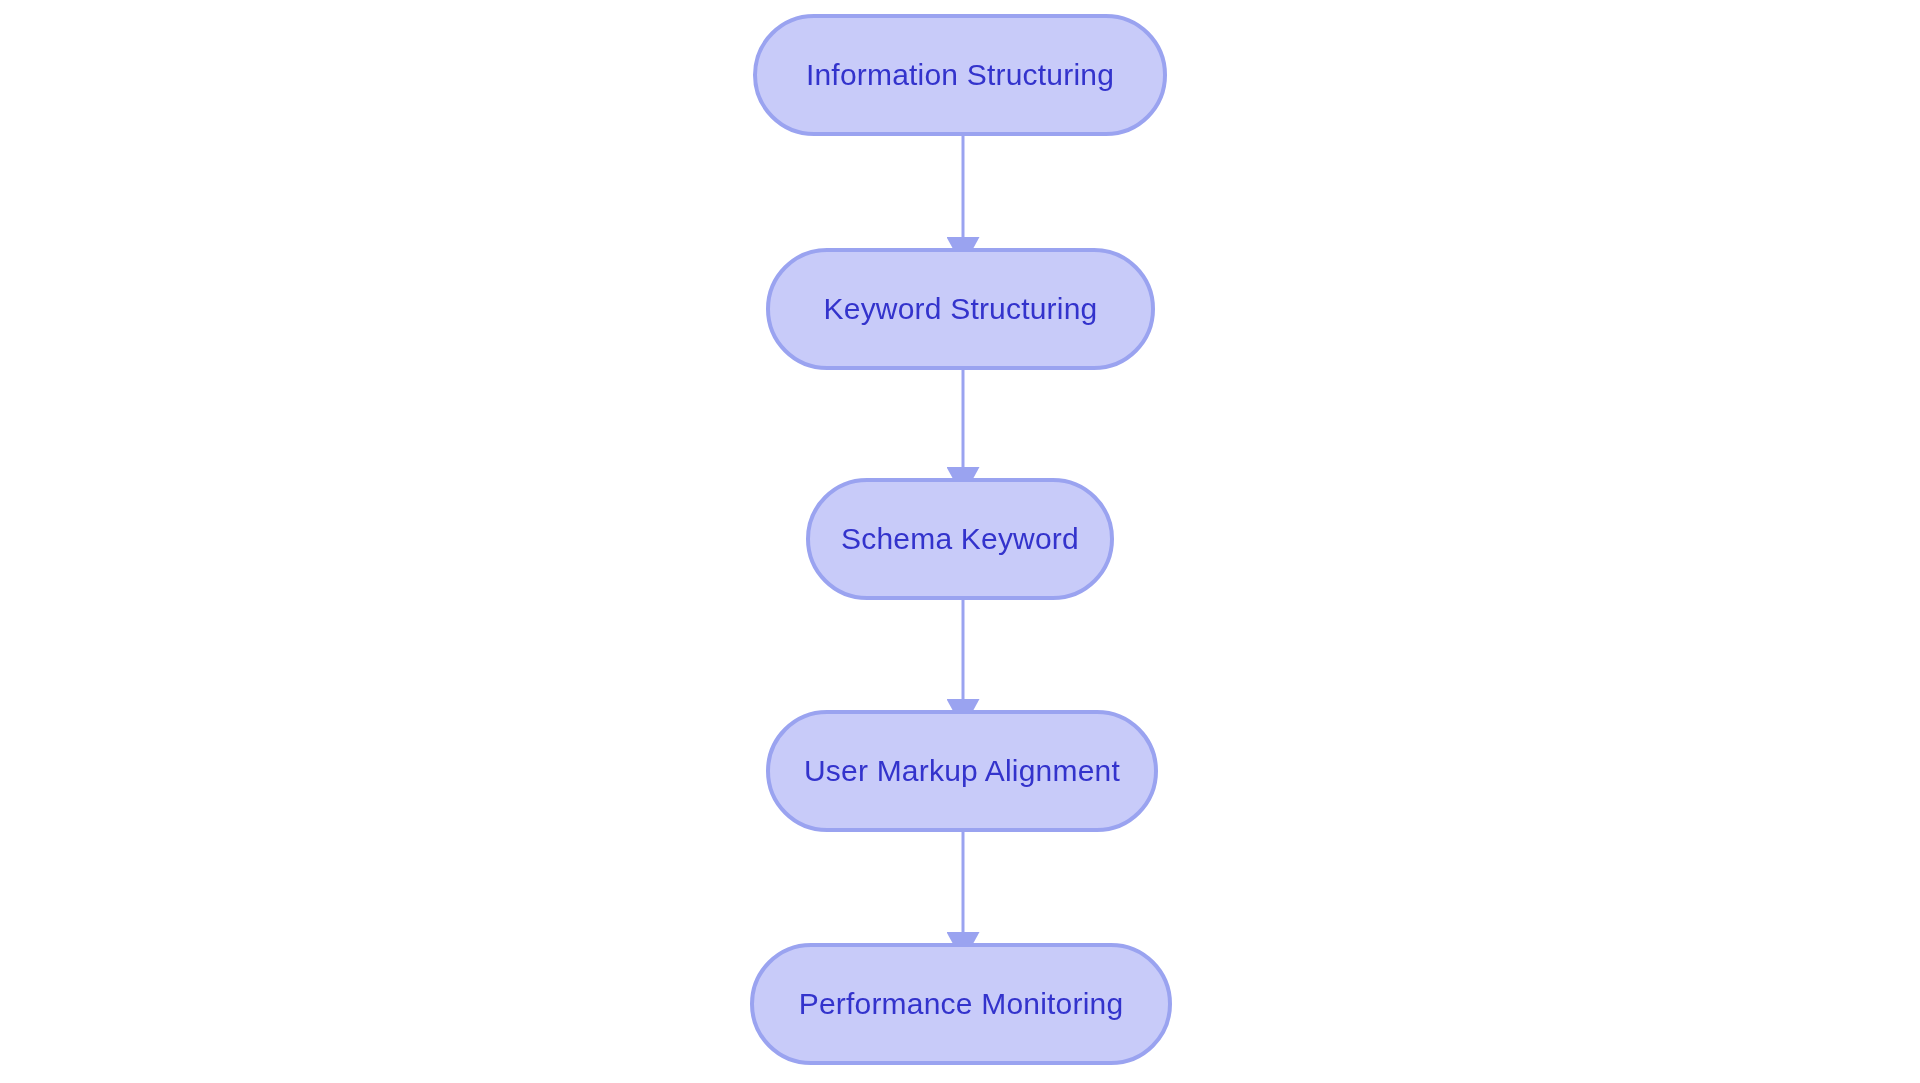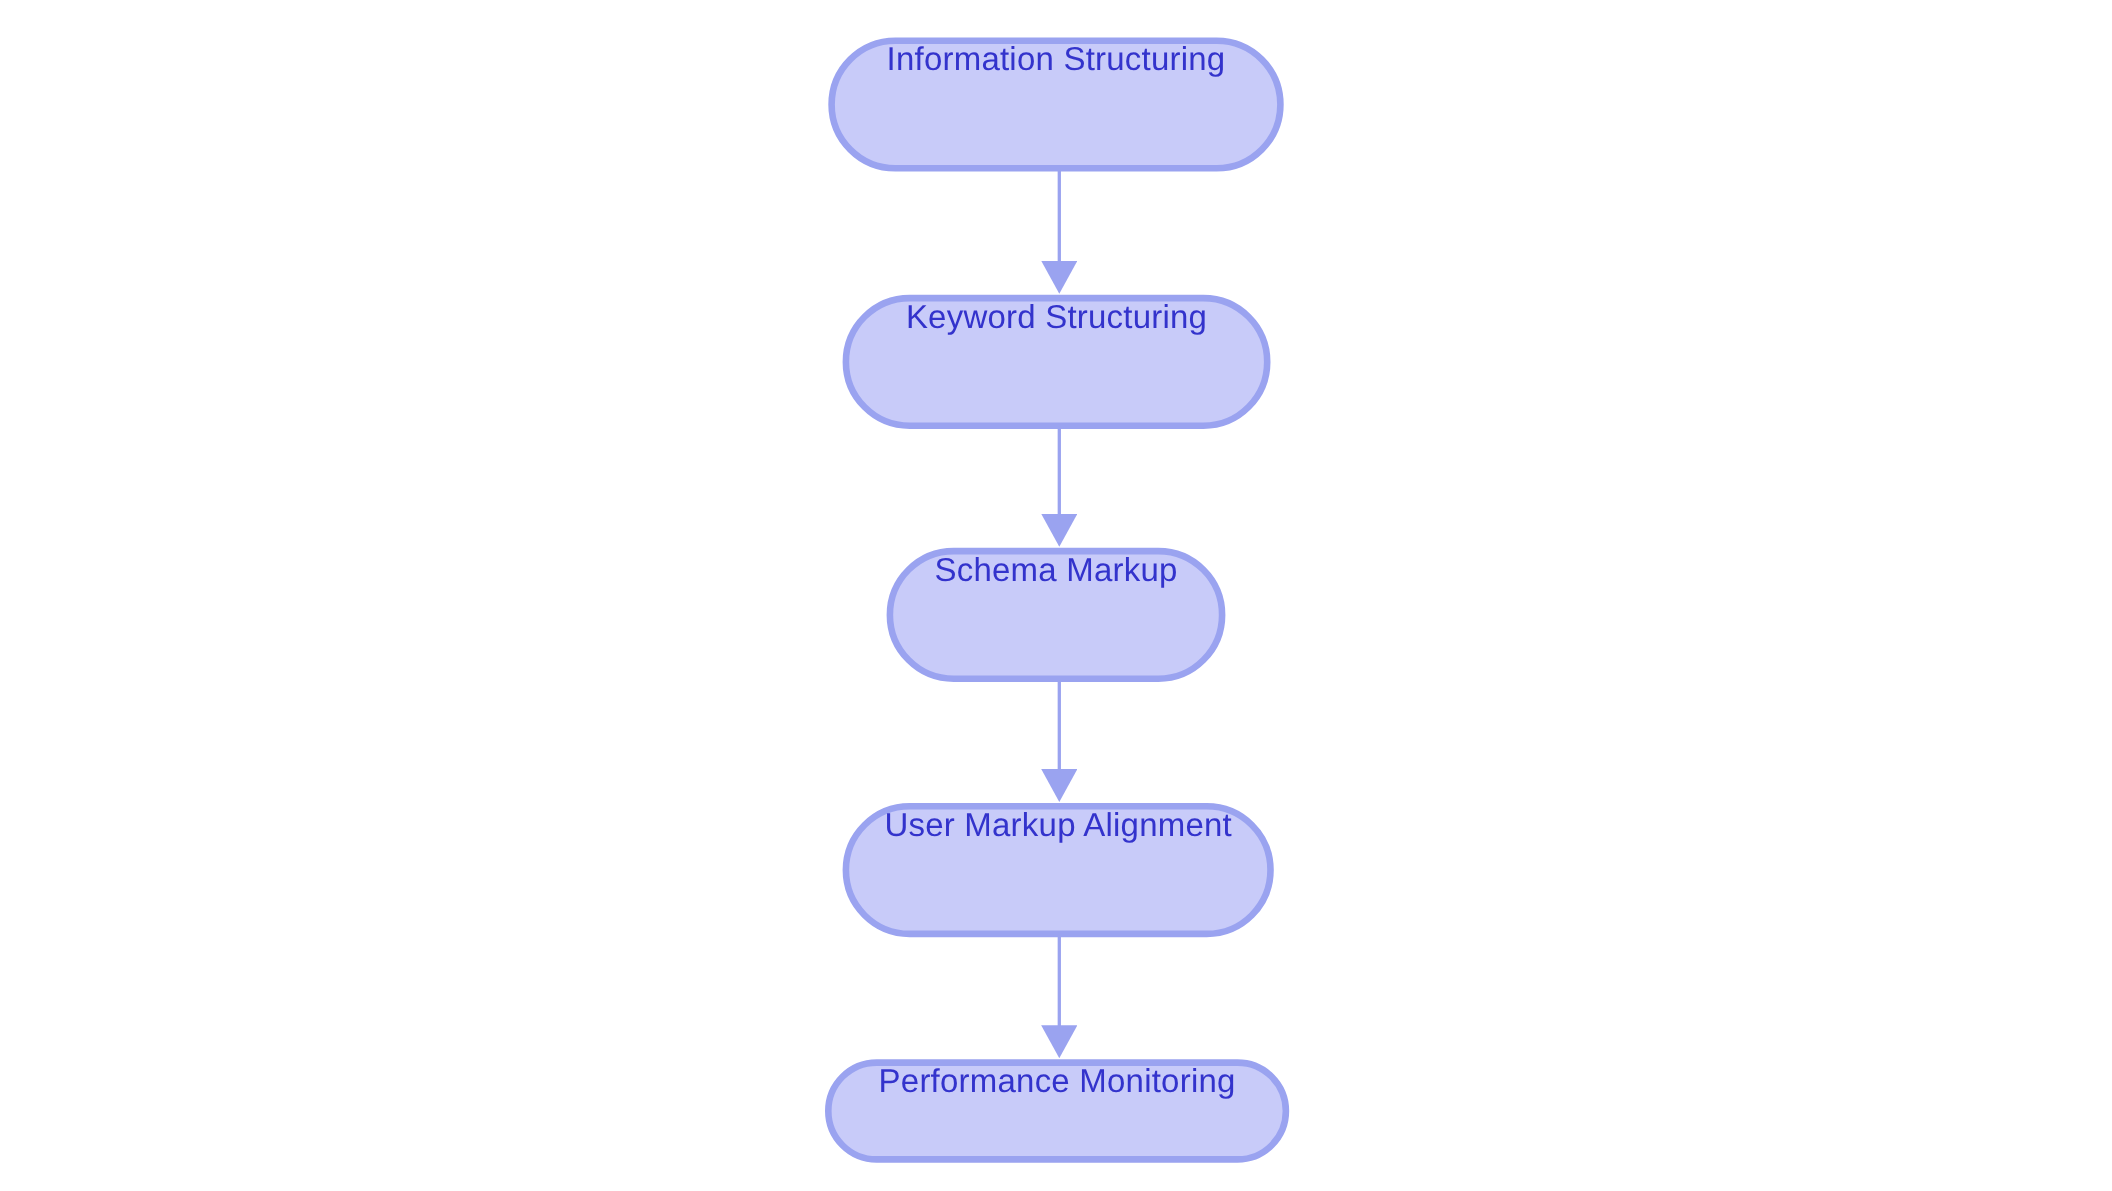--- a/index.html
+++ b/index.html
@@ -17,33 +17,32 @@
   #flowchart-canvas {
     position: relative;
     width: 1920px;
     height: 1083px;
     background: #ffffff;
   }
   .flow-node {
     position: absolute;
     box-sizing: border-box;
     display: flex;
-    align-items: flex-start;
+    align-items: center;
     justify-content: center;
     background: #c8cbf9;
-    border: 6px solid #b91c1c;
+    border: 4px solid #b91c1c;
     border-radius: 999px;
     color: #3333cc;
     font-size: 30px;
     font-weight: 400;
     line-height: 1;
     letter-spacing: 0.2px;
     white-space: nowrap;
     font-family: "Liberation Sans", "DejaVu Sans", sans-serif;
-    margin-top: 20px;
   }
   .flow-node-label {
     color: #3333cc;
     font-size: 30px;
     font-weight: 400;
     pointer-events: none;
   }
   .flow-edge {
     position: absolute;
     left: 0;
@@ -80,24 +79,24 @@
 
   <div class="flow-node" id="node-0" style="left: 753px; top: 14px; width: 414px; height: 122px; background: rgb(200, 203, 249); border-color: rgb(154, 163, 240); color: rgb(51, 51, 204);">
     <span class="flow-node-label">Information Structuring</span>
   </div>
 
   <div class="flow-node" id="node-1" style="left: 766px; top: 248px; width: 389px; height: 122px; background: rgb(200, 203, 249); border-color: rgb(154, 163, 240); color: rgb(51, 51, 204);">
     <span class="flow-node-label">Keyword Structuring</span>
   </div>
 
   <div class="flow-node" id="node-2" style="left: 806px; top: 478px; width: 308px; height: 122px; background: rgb(200, 203, 249); border-color: rgb(154, 163, 240); color: rgb(51, 51, 204);">
-    <span class="flow-node-label">Schema Markup</span>
+    <span class="flow-node-label">Schema Keyword</span>
   </div>
 
   <div class="flow-node" id="node-3" style="left: 766px; top: 710px; width: 392px; height: 122px; background: rgb(200, 203, 249); border-color: rgb(154, 163, 240); color: rgb(51, 51, 204);">
     <span class="flow-node-label">User Markup Alignment</span>
   </div>
 
-  <div class="flow-node" id="node-4" style="left: 750px; top: 943px; width: 422px; height: 94px; background: rgb(200, 203, 249); border-color: rgb(154, 163, 240); color: rgb(51, 51, 204);">
+  <div class="flow-node" id="node-4" style="left: 750px; top: 943px; width: 422px; height: 122px; background: rgb(200, 203, 249); border-color: rgb(154, 163, 240); color: rgb(51, 51, 204);">
     <span class="flow-node-label">Performance Monitoring</span>
   </div>
 
 </div>
 
 </body></html>

